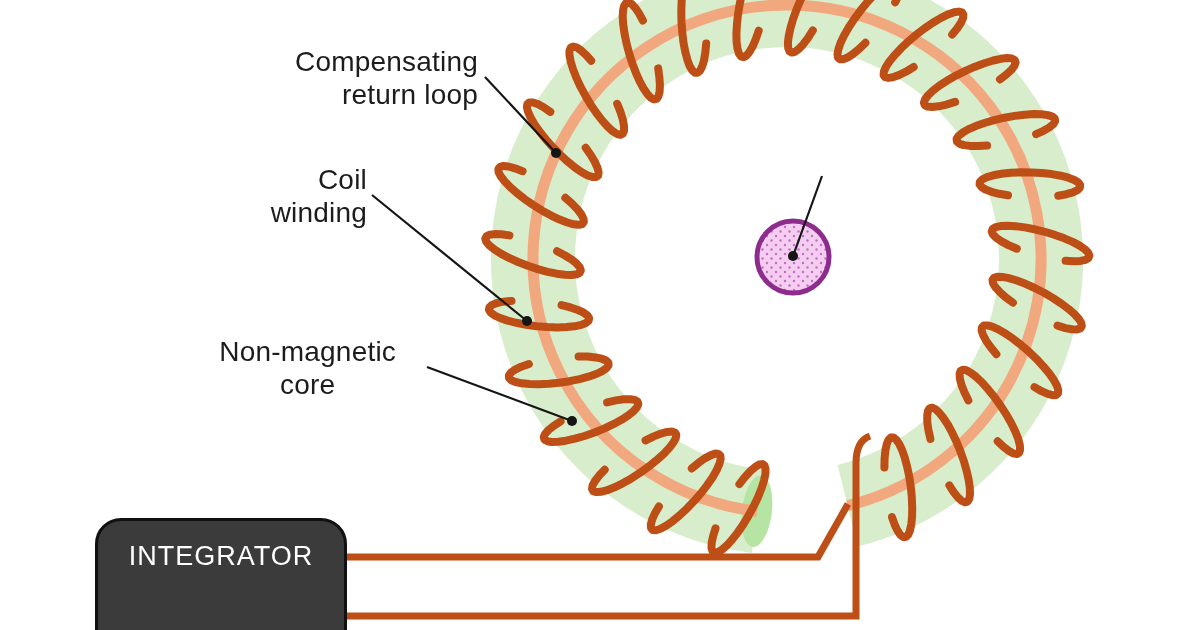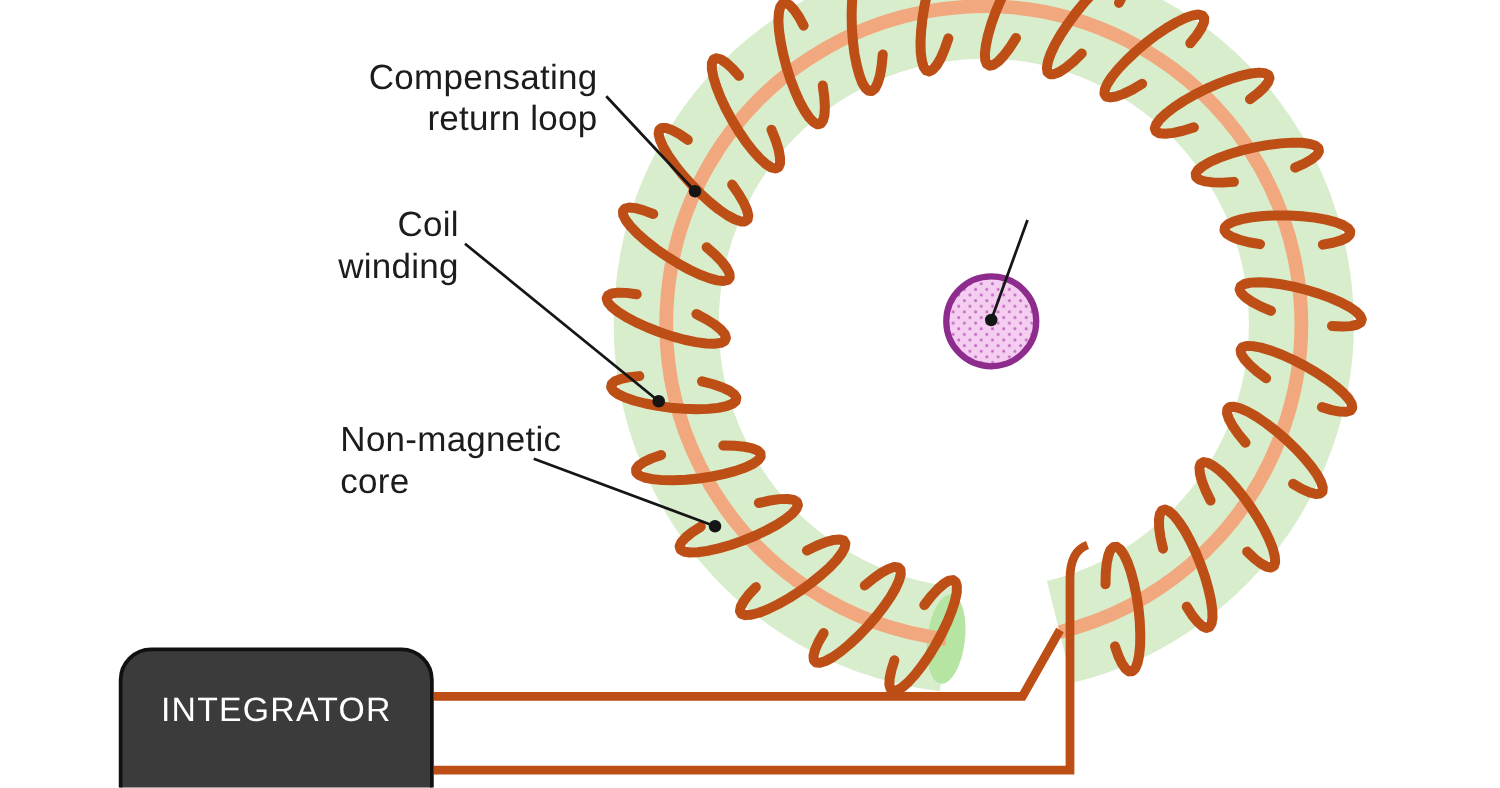--- a/index.html
+++ b/index.html
@@ -14,37 +14,37 @@
   .lbl {
     position: absolute;
     font-size: 28px;
     line-height: 33px;
     color: #1c1c1c;
     white-space: pre-line;
     letter-spacing: 0.2px;
   }
   #lbl-comp { right: 722px; top: 45px;  text-align: right; }
   #lbl-coil { right: 833px; top: 163px; text-align: right; }
-  #lbl-core { right: 751px; top: 335px; text-align: left; }
+  #lbl-core { right: 804px; top: 335px; text-align: center; }
   #lbl-cond { left: 758px;  top: 108px; width: 132px; text-align: center; }
 
   #integrator-box {
     position: absolute;
     left: 95px; top: 518px;
     width: 252px; height: 160px;
     background: #3b3b3b;
     border: 3px solid #111111;
     border-radius: 26px;
     box-sizing: border-box;
     display: flex;
     justify-content: center;
     align-items: flex-start;
   }
   #integrator-box span {
-    margin-top: 32px;
+    margin-top: 20px;
     color: #ffffff;
     font-size: 27px;
     letter-spacing: 1px;
   }
 </style>
 </head>
 <body>
 
 <div class="stage">
   <svg id="fig-svg" width="1200" height="630" viewBox="0 0 1200 630">

